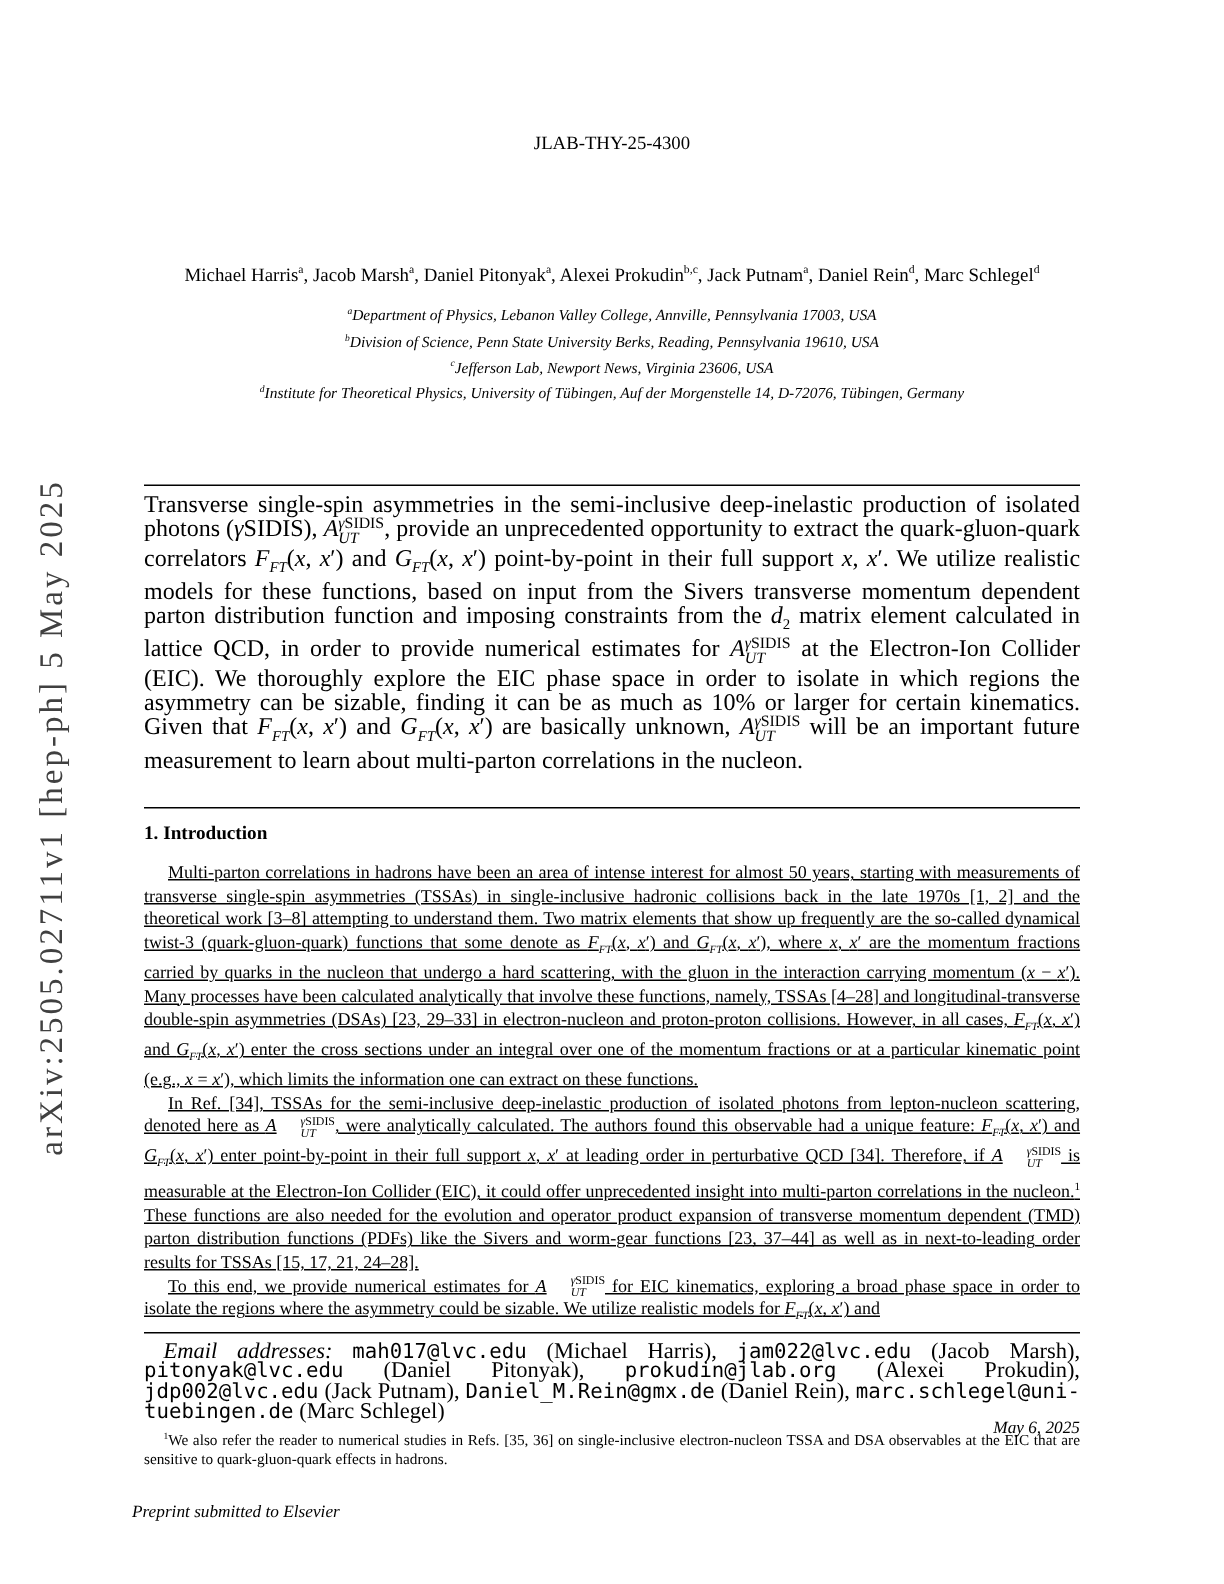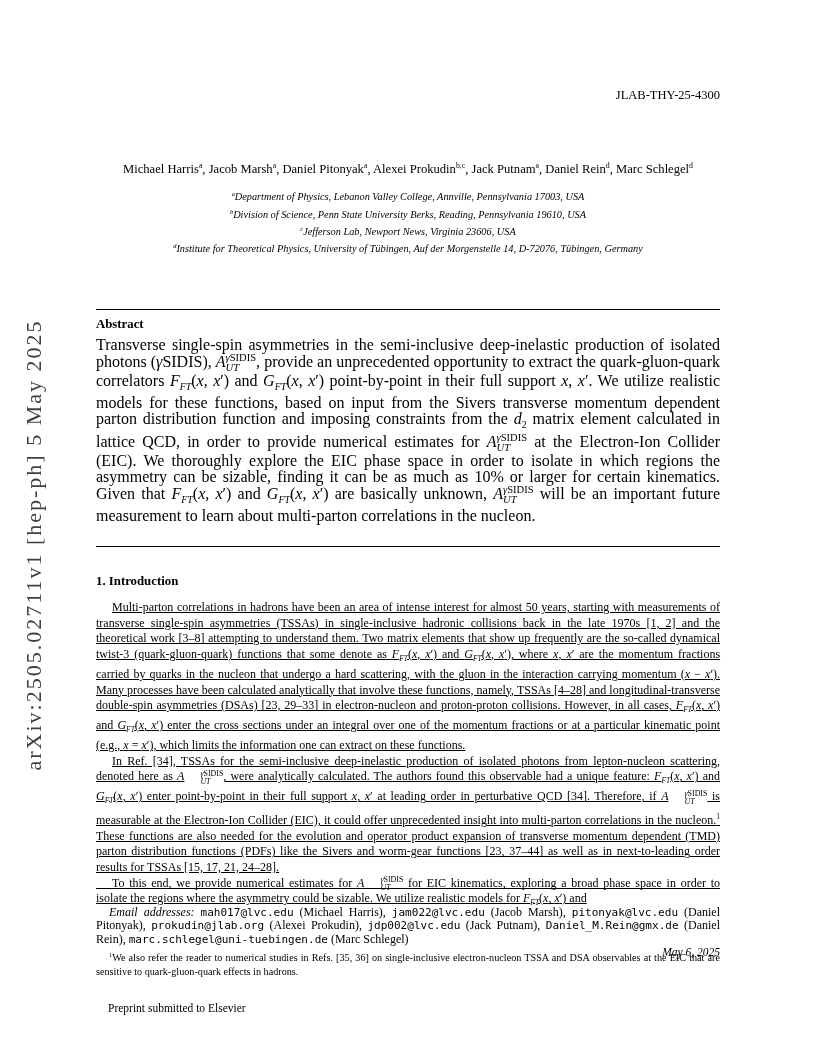--- a/index.html
+++ b/index.html
@@ -11,57 +11,57 @@
   .page { position:absolute; inset:0; background:#fff; }
 
   .arxiv-strip {
     position:absolute; left:34px; top:545px;
     transform:translate(-50%,-50%) rotate(-90deg);
     white-space:nowrap; font-size:22px; letter-spacing:2px; color:#404040;
   }
 
   .content { position:absolute; left:96px; top:88px; width:624px; }
 
-  .report-num { text-align:right; font-size:12.5px; }
+  .report-num { text-align:center; font-size:12.5px; }
 
   .title {
     margin-top:20px; text-align:center; font-weight:normal;
     font-size:17.5px; line-height:26px;
   }
-  .authors { margin-top:8px; text-align:center; font-size:12.6px; line-height:17px; }
+  .authors { margin-top:22px; text-align:center; font-size:12.6px; line-height:17px; }
   .authors sup, .affils sup { font-size:0.62em; }
   .affils { margin-top:9px; text-align:center; font-style:italic; font-size:10.3px; line-height:14px; }
 
   .rule { margin-top:52px; border-top:1px solid #000; height:0; }
   .rule-2 { margin-top:22px; border-top:1px solid #000; height:0; }
 
   .abstract-heading { margin-top:7px; font-weight:bold; font-size:12.8px; }
   .abstract-body {
     margin-top:5px; font-size:16px; line-height:16px; text-align:justify;
   }
 
-  .section-heading { margin-top:27px; font-weight:bold; font-size:12.8px; }
+  .section-heading { margin-top:9px; font-weight:bold; font-size:12.8px; }
   .body-text { margin-top:11px; font-size:12px; line-height:15.6px; text-align:justify;text-decoration:underline; }
   .body-text p { text-indent:16px; margin:0; }
 
   sup { font-size:0.62em; }
   sub { font-size:0.62em; }
 
   
   .ss { display:inline-block; vertical-align:-0.42em; line-height:0.95; text-align:left; font-size:0.66em; }
   .ss .t, .ss .b { display:block; }
 
   .tt { font-family:"DejaVu Sans Mono", monospace; font-size:0.92em; }
 
   .bottom-block { position:absolute; left:96px; top:888px; width:624px; }
   .fn-rule { border-top:1px solid #000; height:0; }
-  .emails { margin-top:17px; font-size:12px; line-height:13.4px; text-align:justify; text-indent:13px; }
+  .emails { margin-top:6px; font-size:15px; line-height:13.4px; text-align:justify; text-indent:13px; }
   .footnote-1 { margin-top:2px; font-size:10.2px; line-height:13.4px; text-align:justify; text-indent:13px; }
 
-  .footer-left { position:absolute; left:108px; top:1002px; font-size:11.5px; }
+  .footer-left { position:absolute; left:88px; top:1002px; font-style:italic; font-size:11.5px; }
   .footer-right { position:absolute; right:96px; top:946px; font-style:italic; font-size:11.5px;margin-left:28px; }
 </style>
 </head>
 <body>
 
 <div class="page">
 
   <div class="arxiv-strip">arXiv:2505.02711v1  [hep-ph]  5 May 2025</div>
 
   <div class="content">
@@ -74,21 +74,20 @@
 
     <div class="affils">
       <div><sup>a</sup>Department of Physics, Lebanon Valley College, Annville, Pennsylvania 17003, USA</div>
       <div><sup>b</sup>Division of Science, Penn State University Berks, Reading, Pennsylvania 19610, USA</div>
       <div><sup>c</sup>Jefferson Lab, Newport News, Virginia 23606, USA</div>
       <div><sup>d</sup>Institute for Theoretical Physics, University of Tübingen, Auf der Morgenstelle 14, D-72076, Tübingen, Germany</div>
     </div>
 
     <div class="rule"></div>
 
-    <div class="abstract-heading">Abstract</div>
     <div class="abstract-body">Transverse single-spin asymmetries in the semi-inclusive deep-inelastic production of isolated photons (<i>γ</i>SIDIS), <i>A</i><span class="ss"><span class="t"><i>γ</i>SIDIS</span><span class="b"><i>UT</i></span></span>, provide an unprecedented opportunity to extract the quark-gluon-quark correlators <i>F</i><sub><i>FT</i></sub>(<i>x</i>, <i>x</i>′) and <i>G</i><sub><i>FT</i></sub>(<i>x</i>, <i>x</i>′) point-by-point in their full support <i>x</i>, <i>x</i>′. We utilize realistic models for these functions, based on input from the Sivers transverse momentum dependent parton distribution function and imposing constraints from the <i>d</i><sub>2</sub> matrix element calculated in lattice QCD, in order to provide numerical estimates for <i>A</i><span class="ss"><span class="t"><i>γ</i>SIDIS</span><span class="b"><i>UT</i></span></span> at the Electron-Ion Collider (EIC). We thoroughly explore the EIC phase space in order to isolate in which regions the asymmetry can be sizable, finding it can be as much as 10% or larger for certain kinematics. Given that <i>F</i><sub><i>FT</i></sub>(<i>x</i>, <i>x</i>′) and <i>G</i><sub><i>FT</i></sub>(<i>x</i>, <i>x</i>′) are basically unknown, <i>A</i><span class="ss"><span class="t"><i>γ</i>SIDIS</span><span class="b"><i>UT</i></span></span> will be an important future measurement to learn about multi-parton correlations in the nucleon.</div>
 
     <div class="rule-2"></div>
 
     <div class="section-heading">1. Introduction</div>
 
     <div class="body-text">
       <p>Multi-parton correlations in hadrons have been an area of intense interest for almost 50 years, starting with measurements of transverse single-spin asymmetries (TSSAs) in single-inclusive hadronic collisions back in the late 1970s [1, 2] and the theoretical work [3–8] attempting to understand them. Two matrix elements that show up frequently are the so-called dynamical twist-3 (quark-gluon-quark) functions that some denote as <i>F</i><sub><i>FT</i></sub>(<i>x</i>, <i>x</i>′) and <i>G</i><sub><i>FT</i></sub>(<i>x</i>, <i>x</i>′), where <i>x</i>, <i>x</i>′ are the momentum fractions carried by quarks in the nucleon that undergo a hard scattering, with the gluon in the interaction carrying momentum (<i>x</i> − <i>x</i>′). Many processes have been calculated analytically that involve these functions, namely, TSSAs [4–28] and longitudinal-transverse double-spin asymmetries (DSAs) [23, 29–33] in electron-nucleon and proton-proton collisions. However, in all cases, <i>F</i><sub><i>FT</i></sub>(<i>x</i>, <i>x</i>′) and <i>G</i><sub><i>FT</i></sub>(<i>x</i>, <i>x</i>′) enter the cross sections under an integral over one of the momentum fractions or at a particular kinematic point (e.g., <i>x</i> = <i>x</i>′), which limits the information one can extract on these functions.</p>
       <p>In Ref. [34], TSSAs for the semi-inclusive deep-inelastic production of isolated photons from lepton-nucleon scattering, denoted here as <i>A</i><span class="ss"><span class="t"><i>γ</i>SIDIS</span><span class="b"><i>UT</i></span></span>, were analytically calculated. The authors found this observable had a unique feature: <i>F</i><sub><i>FT</i></sub>(<i>x</i>, <i>x</i>′) and <i>G</i><sub><i>FT</i></sub>(<i>x</i>, <i>x</i>′) enter point-by-point in their full support <i>x</i>, <i>x</i>′ at leading order in perturbative QCD [34]. Therefore, if <i>A</i><span class="ss"><span class="t"><i>γ</i>SIDIS</span><span class="b"><i>UT</i></span></span> is measurable at the Electron-Ion Collider (EIC), it could offer unprecedented insight into multi-parton correlations in the nucleon.<sup>1</sup> These functions are also needed for the evolution and operator product expansion of transverse momentum dependent (TMD) parton distribution functions (PDFs) like the Sivers and worm-gear functions [23, 37–44] as well as in next-to-leading order results for TSSAs [15, 17, 21, 24–28].</p>
       <p>To this end, we provide numerical estimates for <i>A</i><span class="ss"><span class="t"><i>γ</i>SIDIS</span><span class="b"><i>UT</i></span></span> for EIC kinematics, exploring a broad phase space in order to isolate the regions where the asymmetry could be sizable. We utilize realistic models for <i>F</i><sub><i>FT</i></sub>(<i>x</i>, <i>x</i>′) and</p>

